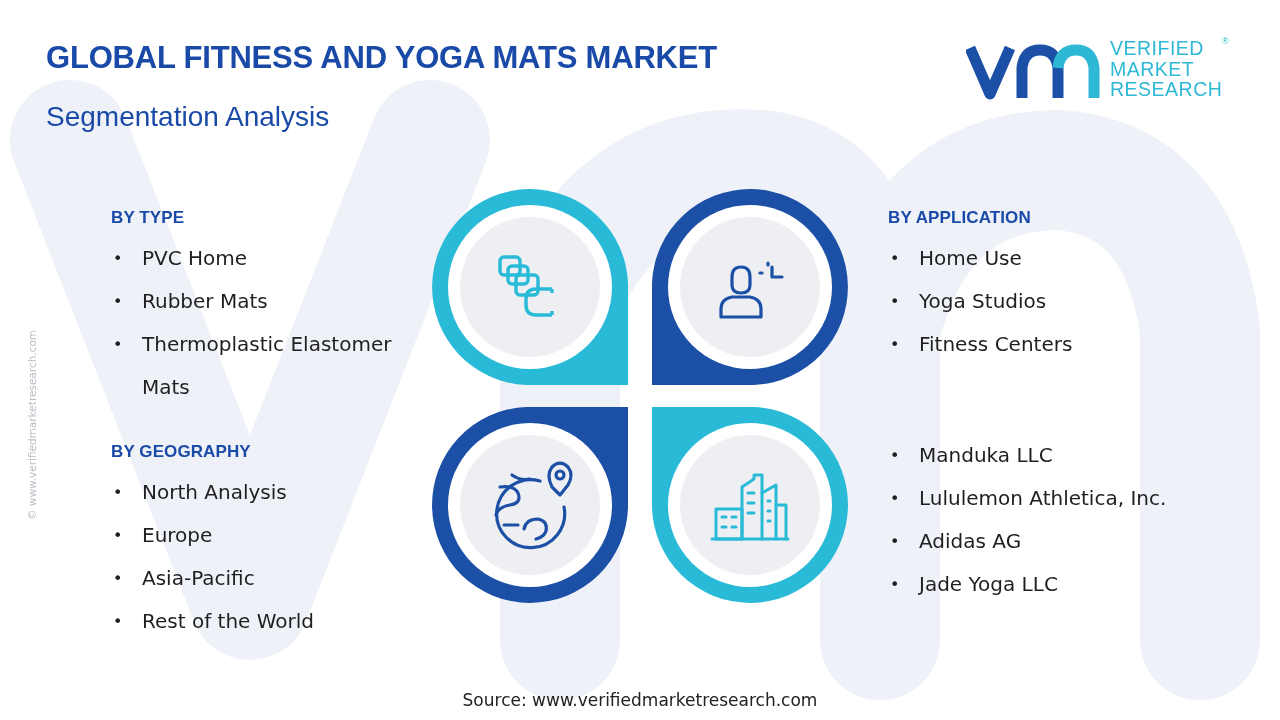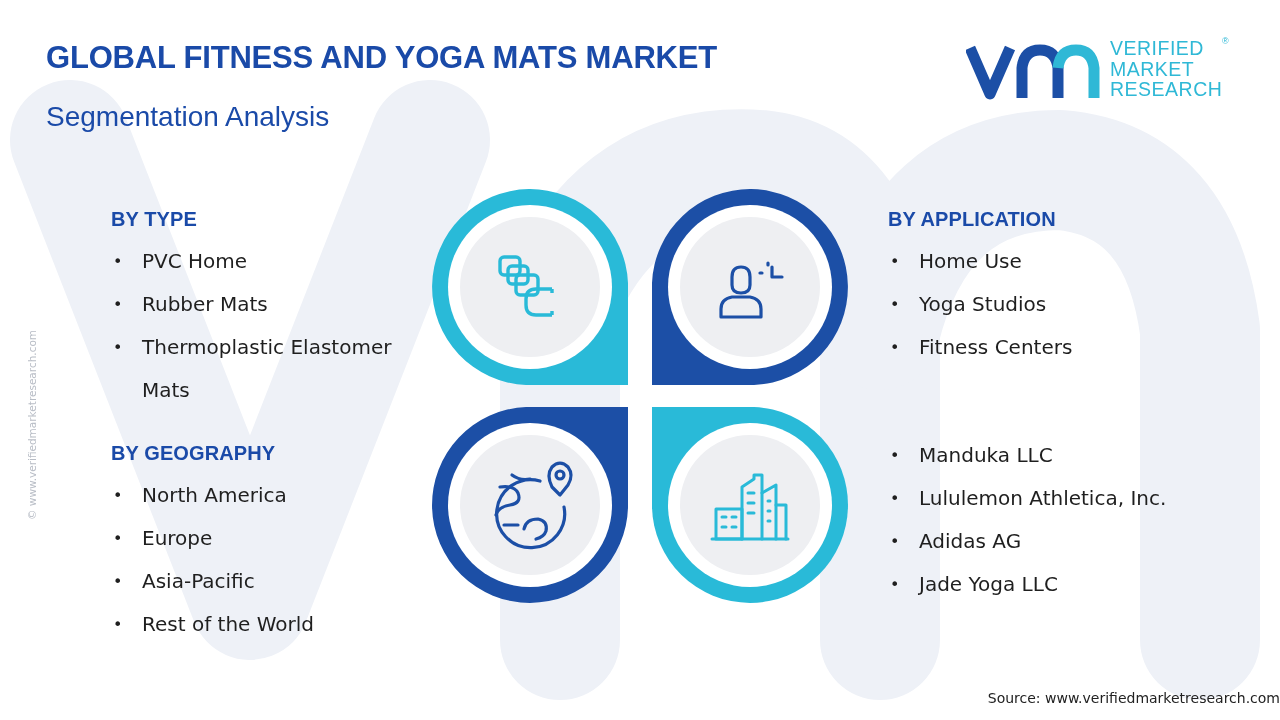--- a/index.html
+++ b/index.html
@@ -12,34 +12,34 @@
   .subtitle { position: absolute; left: 46px; top: 101px; font-family: "Liberation Sans", sans-serif; font-weight: normal; font-size: 28px; color: #1a4aa8; }
 
   .logo { position: absolute; left: 966px; top: 38px; width: 270px; height: 66px; }
   .logo-text { position: absolute; left: 144px; top: 0; font-family: "Liberation Sans", sans-serif; font-weight: normal; font-size: 19.5px; line-height: 20px; color: #2fb8d6; letter-spacing: 0.5px; }
   .logo-text div { height: 20.5px; }
   .logo-reg { position: absolute; left: 256px; top: -2px; font-size: 9px; color: #2fb8d6; font-family: "Liberation Sans", sans-serif; }
 
   .side-url { position: absolute; left: 26px; top: 520px; transform: rotate(-90deg); transform-origin: 0 0; font-size: 10.5px; color: #b8bdc6; white-space: nowrap; font-family: "DejaVu Sans", sans-serif; }
 
   .section { position: absolute; }
-  .section h3 { font-family: "Liberation Sans", sans-serif; font-weight: bold; font-size: 20px; color: #1a4aa8; margin-bottom: 9px; letter-spacing: 0.1px; }
+  .section h3 { font-family: "Liberation Sans", sans-serif; font-weight: bold; font-size: 17px; color: #1a4aa8; margin-bottom: 9px; letter-spacing: 0.1px; }
   .section ul { list-style: none; }
   .section li { position: relative; padding-left: 31px; font-family: "DejaVu Sans", sans-serif; font-size: 20px; line-height: 43px; color: #1f1f1f; }
   .section li .bullet { position: absolute; left: 2px; top: 0; font-size: 16px; }
   .section li .cont { display: block; }
 
   .sec-type { left: 111px; top: 208px; }
   .sec-geo { left: 111px; top: 442px; }
   .sec-app { left: 888px; top: 208px; }
   .sec-key { left: 888px; top: 434px; }
 
   .diagram { position: absolute; left: 428px; top: 185px; width: 430px; height: 425px; }
 
-  .source { position: absolute; left: 0; width: 1280px; top: 690px; text-align: right; font-family: "DejaVu Sans", sans-serif; font-size: 14px; color: #222; }
+  .source { position: absolute; left: 0; width: 1280px; top: 690px; text-align: center; font-family: "DejaVu Sans", sans-serif; font-size: 17px; color: #222; }
 </style>
 </head>
 <body>
 
 <svg class="watermark" viewBox="0 0 1280 720">
   <g fill="none" stroke="#eef1f7" stroke-width="120" stroke-linecap="round" stroke-linejoin="round">
     <path d="M70 140 L250 600 L430 140"></path>
     <path d="M560 640 L560 300 Q620 160 760 170 Q860 180 880 330 L880 640"></path>
     <path d="M880 330 Q920 170 1060 170 Q1180 180 1200 330 L1200 640"></path>
   </g>
@@ -69,21 +69,21 @@
   <ul>
     <li><span class="bullet">•</span><span>PVC Home</span></li>
     <li><span class="bullet">•</span><span>Rubber Mats</span></li>
     <li><span class="bullet">•</span><span>Thermoplastic Elastomer</span><span class="cont">Mats</span></li>
   </ul>
 </div>
 
 <div class="section sec-geo">
   <h3>BY GEOGRAPHY</h3>
   <ul>
-    <li><span class="bullet">•</span><span>North America</span></li>
+    <li><span class="bullet">•</span><span>North Analysis</span></li>
     <li><span class="bullet">•</span><span>Europe</span></li>
     <li><span class="bullet">•</span><span>Asia-Pacific</span></li>
     <li><span class="bullet">•</span><span>Rest of the World</span></li>
   </ul>
 </div>
 
 <div class="section sec-app">
   <h3>BY APPLICATION</h3>
   <ul>
     <li><span class="bullet">•</span><span>Home Use</span></li>

